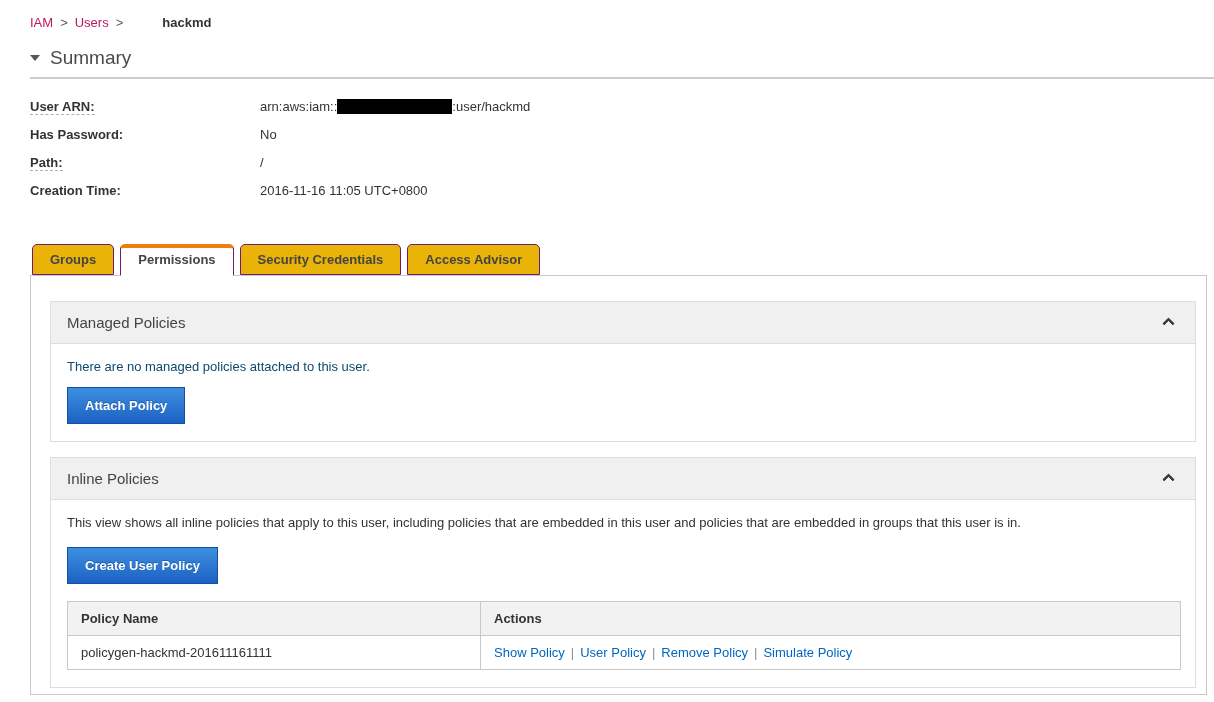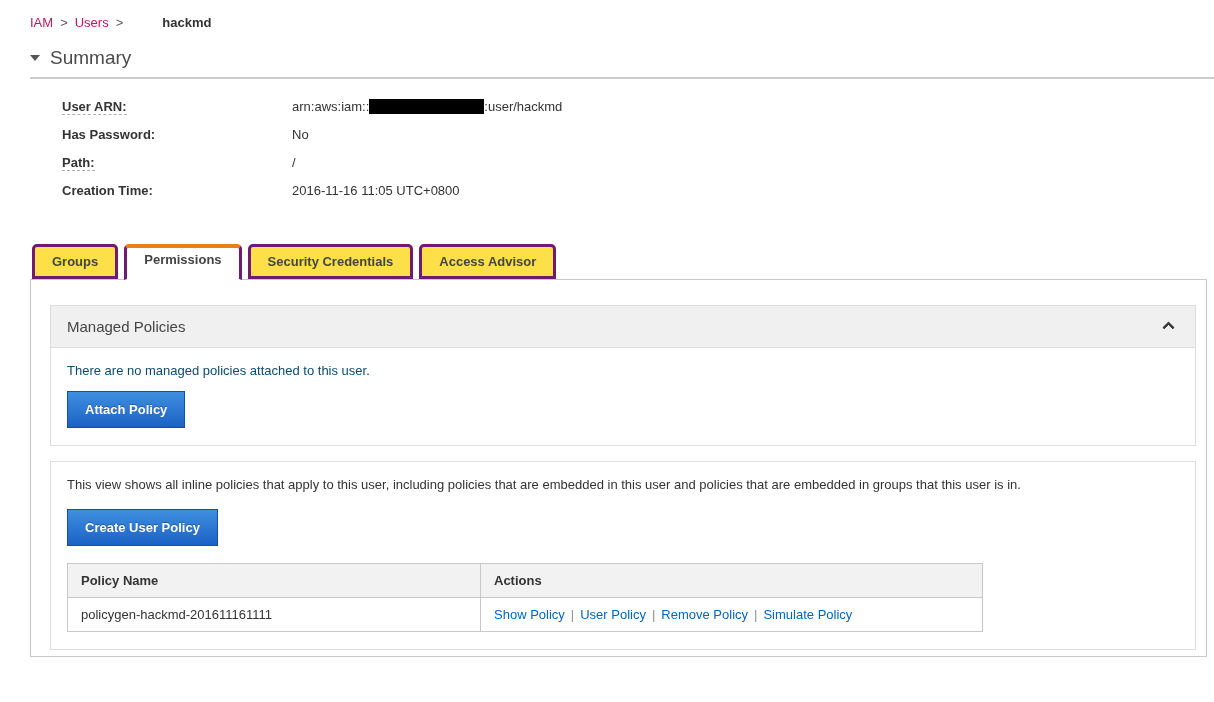--- a/index.html
+++ b/index.html
@@ -27,35 +27,35 @@
     border-left:5px solid transparent; border-right:5px solid transparent;
     border-top:6px solid #555;
   }
   .summary-rule {
     margin:8px 0 0 30px; width:1184px; height:0;
     border-top:2px solid #ccc;
   }
 
   
   .summary-fields { margin:13px 0 0 30px; }
-  .field-row { display:flex; height:28px; align-items:center;margin-left:32px; }
+  .field-row { display:flex; height:28px; align-items:center; }
   .field-label { width:230px; font-weight:bold; color:#333; }
   .field-label .lbl-inner { display:inline; }
   .field-label.help .lbl-inner { border-bottom:1px dashed #b0b0b0; cursor:help; }
   .field-value { color:#333; display:flex; align-items:center; }
   .redacted-box {
     display:inline-block; width:115px; height:15px;
     background:#000; vertical-align:middle;
   }
 
   
   .tabs { margin:40px 0 0 32px; display:flex; position:relative; z-index:2; }
   .tab {
     padding:8px 17px 7px; margin-right:6px;
-    background:#fde047; border:3px solid #701a75;
+    background:#eab308; border:1px solid #701a75;
     border-radius:5px 5px 0 0;
     font-weight:bold; font-size:13px; color:#444;
     cursor:pointer; line-height:14px;
   }
   .tab.active {
     background:#fff; border-top:4px solid #ee7f0f;
     border-bottom:1px solid #fff; margin-bottom:-1px;
     padding-top:5px;
   }
 
@@ -92,21 +92,21 @@
     background:linear-gradient(#3f8fe0, #1b62c4);
     border:1px solid #15509e; border-radius:0;
     color:#fff; font-weight:bold; font-size:13px;
     font-family:"Liberation Sans", sans-serif;
     padding:10px 17px; cursor:pointer;
     text-shadow:0 -1px 0 rgba(0,0,0,0.25);
   }
 
   
   .inline-desc { color:#333; margin-bottom:17px; }
-  .policy-table { border-collapse:collapse; width:916px; margin-top:17px;border-radius:30px; }
+  .policy-table { border-collapse:collapse; width:1114px; margin-top:17px;border-radius:30px; }
   .policy-table th, .policy-table td {
     border:1px solid #c8c8c8; text-align:left;
     padding:9px 13px; font-size:13px;
   }
   .policy-table th { background:#f2f2f2; font-weight:bold; color:#333; }
   .policy-table td { color:#333; }
   .col-name { width:413px; }
   .actions-cell a { color:#0066c0; text-decoration:none; cursor:pointer;margin-top:37px; }
   .actions-cell .sep { color:#8a9096; margin:0 6px; }
 </style>
@@ -160,20 +160,24 @@
       <span>Managed Policies</span>
       <span class="chevron-up"></span>
     </div>
     <div class="section-body">
       <div class="section-msg">There are no managed policies attached to this user.</div>
       <button class="btn-blue">Attach Policy</button>
     </div>
   </div>
 
   <div class="section">
+    <div class="section-header">
+      <span>Inline Policies</span>
+      <span class="chevron-up"></span>
+    </div>
     <div class="section-body">
       <div class="inline-desc">This view shows all inline policies that apply to this user, including policies that are embedded in this user and policies that are embedded in groups that this user is in.</div>
       <button class="btn-blue">Create User Policy</button>
 
       <table class="policy-table">
         <thead>
           <tr>
             <th class="col-name">Policy Name</th>
             <th>Actions</th>
           </tr>

